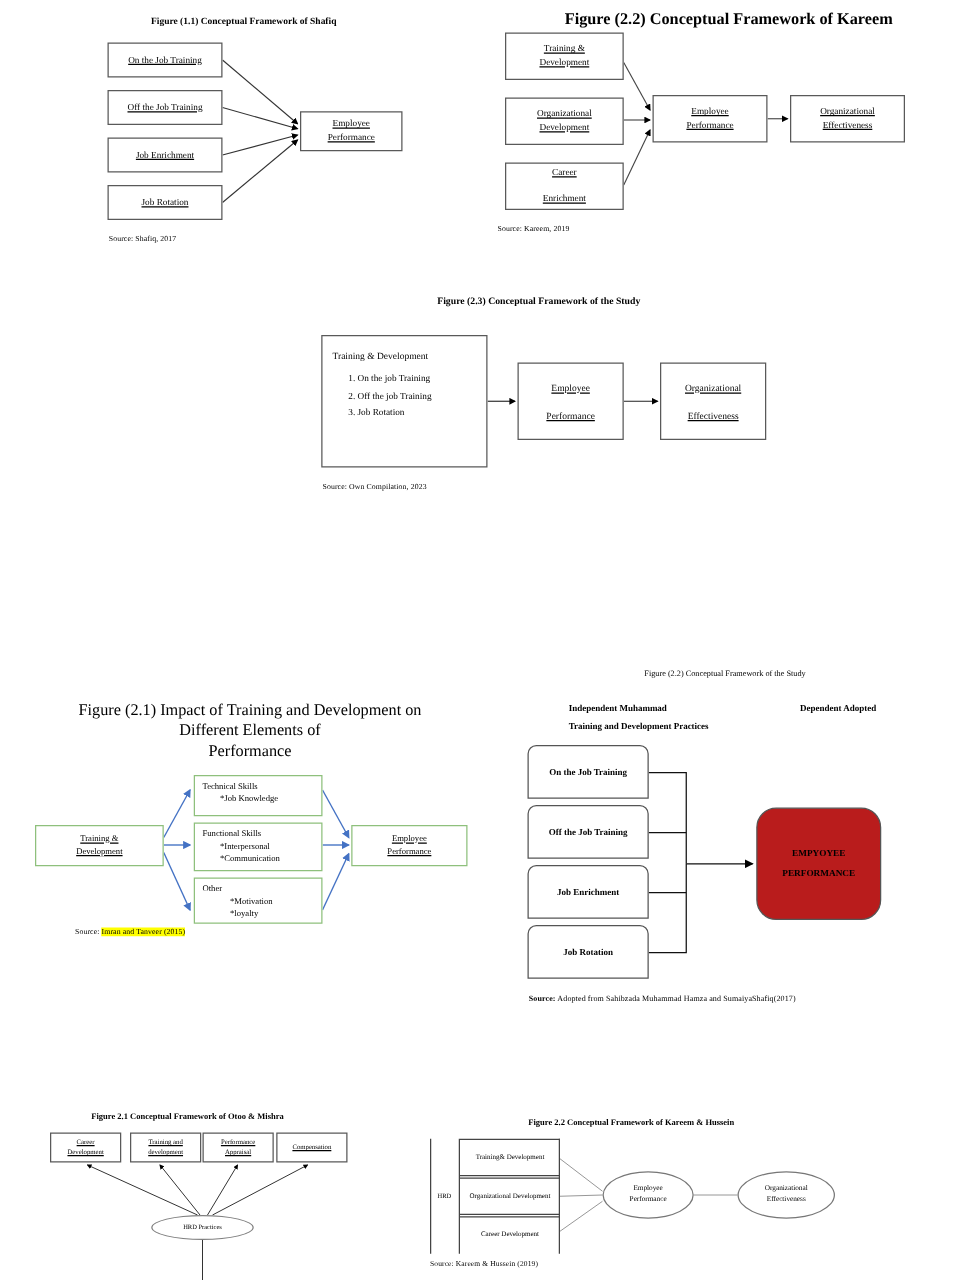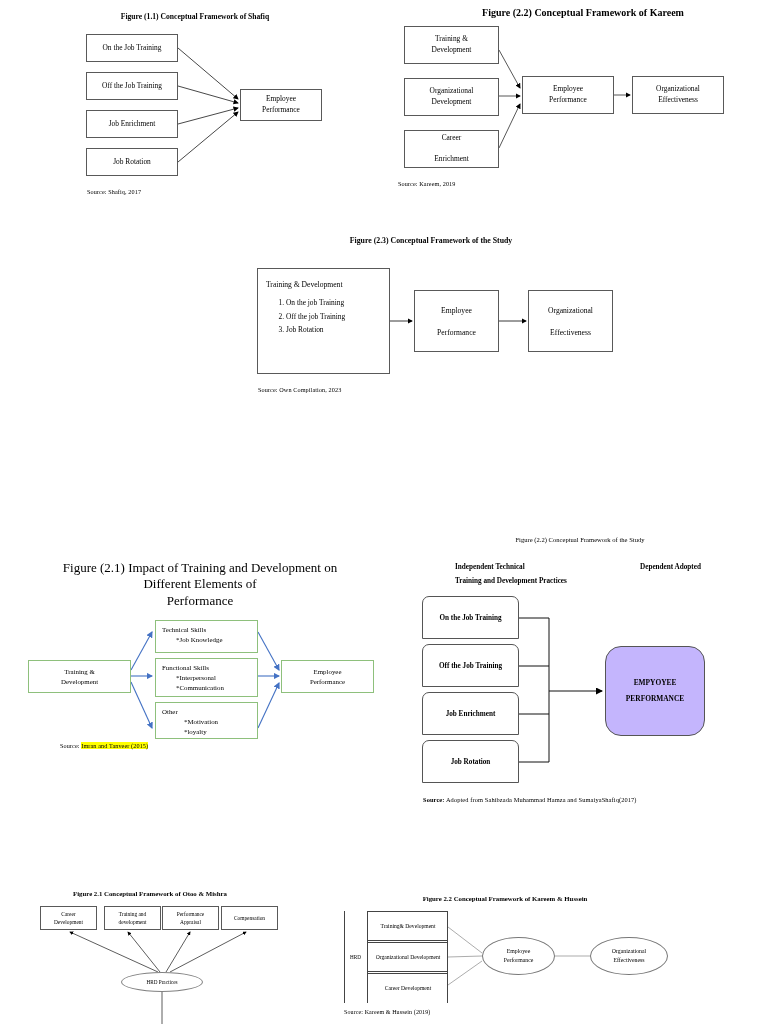--- a/index.html
+++ b/index.html
@@ -34,21 +34,21 @@
     position: absolute;
     border: 1px solid #595959;
     background: #ffffff;
     box-sizing: border-box;
     display: flex;
     align-items: center;
     justify-content: center;
     text-align: center;
     line-height: 1.45;
   }
-  .box span { display: block; white-space: pre-line; }
+  .box span { display: block; white-space: pre-line; text-decoration: underline; }
   .src {
     position: absolute;
     font-size: 6.2px;
     letter-spacing: 0.1px;
     white-space: nowrap;
   }
   svg.lines {
     position: absolute;
     left: 0;
     top: 0;
@@ -67,21 +67,21 @@
   #fig1 .box { font-size: 7.4px; }
   #fig1 .b1 { left: 86px; top: 34px;  width: 92px; height: 28px; }
   #fig1 .b2 { left: 86px; top: 72px;  width: 92px; height: 28px; }
   #fig1 .b3 { left: 86px; top: 110px; width: 92px; height: 28px; }
   #fig1 .b4 { left: 86px; top: 148px; width: 92px; height: 28px; }
   #fig1 .bt { left: 240px; top: 89px; width: 82px; height: 32px; }
   #fig1 .src { left: 87px; top: 188px; }
 
   
   #fig2 { left: 388px; top: 0px; width: 380px; height: 210px; }
-  #fig2 .fig-title { left: 50px; top: 7px; width: 290px; font-size: 10px; }
+  #fig2 .fig-title { left: 50px; top: 7px; width: 290px; font-size: 13px; }
   #fig2 .box { font-size: 7.4px; }
   #fig2 .b1 { left: 16px; top: 26px;  width: 95px; height: 38px; }
   #fig2 .b2 { left: 16px; top: 78px;  width: 95px; height: 38px; }
   #fig2 .b3 { left: 16px; top: 130px; width: 95px; height: 38px; }
   #fig2 .bm { left: 134px; top: 76px; width: 92px; height: 38px; }
   #fig2 .br { left: 244px; top: 76px; width: 92px; height: 38px; }
   #fig2 .src { left: 10px; top: 180px; }
 
   
   #fig3 { left: 216px; top: 228px; width: 430px; height: 175px; }
@@ -140,21 +140,21 @@
     text-align: center;
     border-radius: 7px 7px 0 0;
   }
   #fig5 .c1 { left: 22px; top: 66px;  width: 97px; height: 43px; }
   #fig5 .c2 { left: 22px; top: 114px; width: 97px; height: 43px; }
   #fig5 .c3 { left: 22px; top: 162px; width: 97px; height: 43px; }
   #fig5 .c4 { left: 22px; top: 210px; width: 97px; height: 43px; }
   #fig5 .dep {
     position: absolute;
     left: 205px; top: 116px; width: 100px; height: 90px;
-    border: 1px solid #555; border-radius: 16px; background: #c4b5fd;
+    border: 1px solid #555; border-radius: 16px; background: #b91c1c;
     box-sizing: border-box;
     display: flex; flex-direction: column;
     align-items: center; justify-content: center;
     font-size: 7.4px; font-weight: bold; line-height: 2.1;
   }
   #fig5 .src { left: 23px; top: 266px; font-size: 6.4px; }
   #fig5 .src b { font-weight: bold; }
 
   
   #fig6 { left: 0px; top: 880px; width: 320px; height: 144px; }
@@ -371,21 +371,21 @@
       </div>
 
     <div class="src">
       <span>Source: </span><span class="hl">Imran and Tanveer (2015)</span>
     </div>
   </div>
 
   <div class="fig" id="fig5">
     <div class="fig-title">Figure (2.2) Conceptual Framework of the Study</div>
 
-    <div class="lbl lbl-ind">Independent Technical</div>
+    <div class="lbl lbl-ind">Independent Muhammad</div>
     <div class="lbl lbl-prac">Training and Development Practices</div>
     <div class="lbl lbl-dep">Dependent Adopted</div>
 
     <svg class="lines" width="368" height="290">
       <defs>
         <marker id="ah5" markerWidth="7" markerHeight="7" refX="6" refY="3.5" orient="auto">
           <path d="M0,0 L7,3.5 L0,7 z" fill="#000"></path>
         </marker>
       </defs>
       <path d="M119,88  L149,88  L149,161" fill="none" stroke="#111" stroke-width="1"></path>

